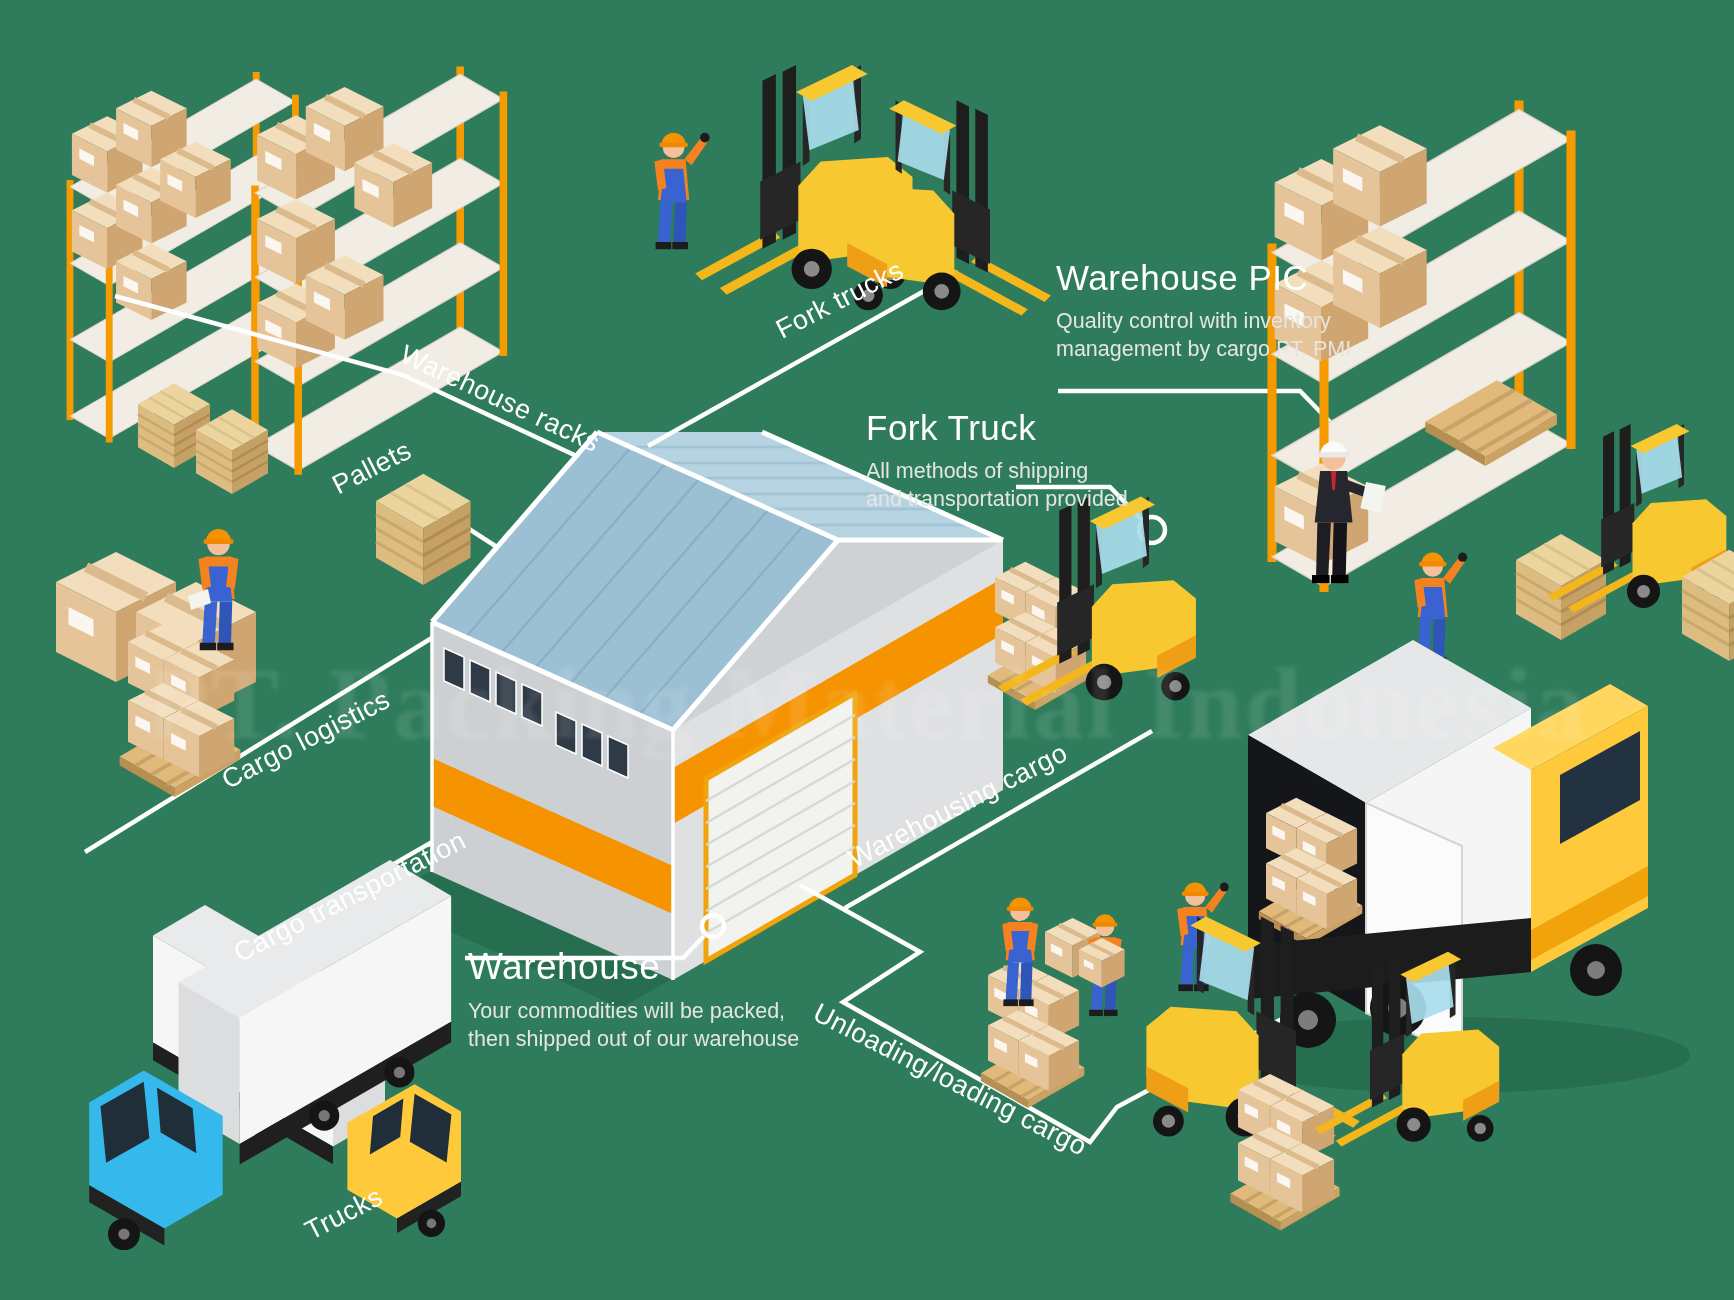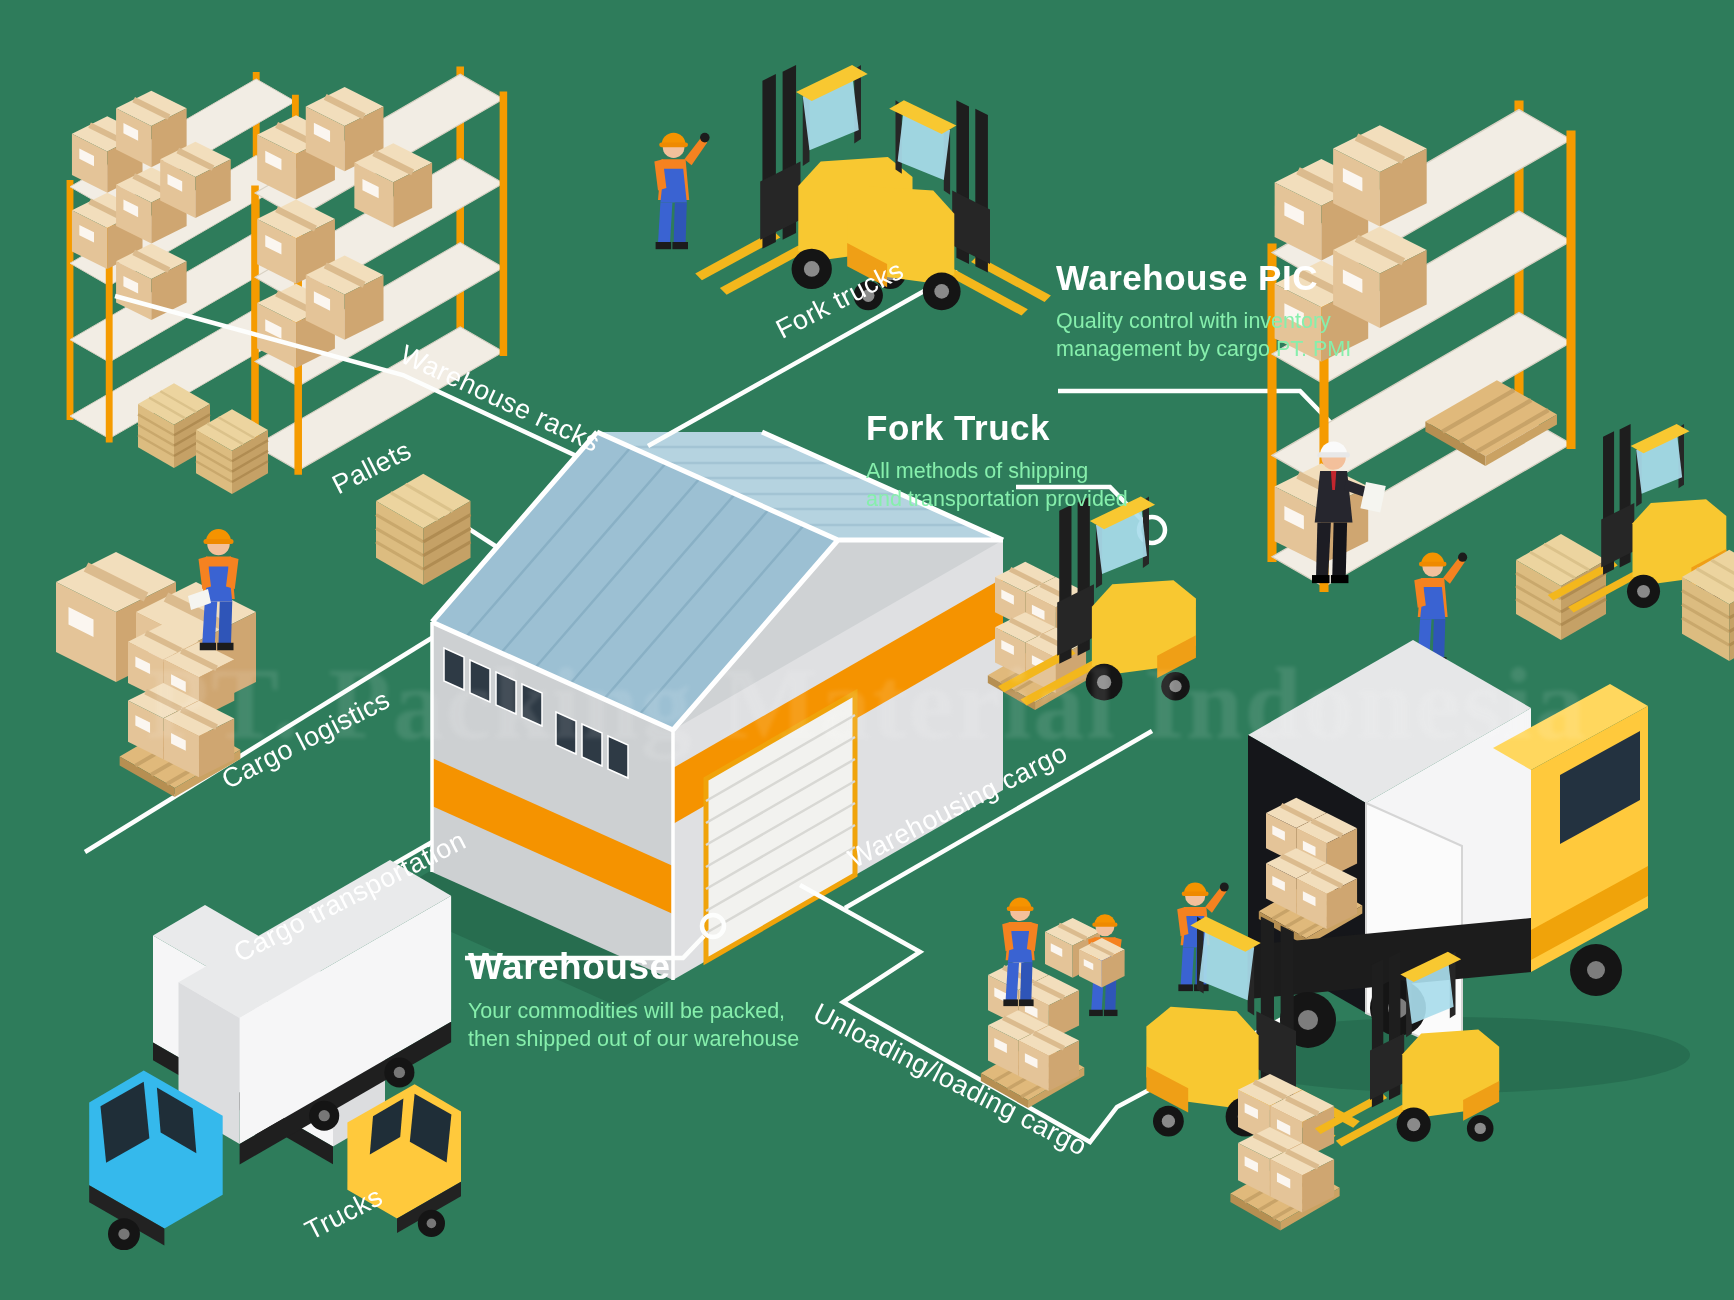--- a/index.html
+++ b/index.html
@@ -1,22 +1,22 @@
 <!DOCTYPE html>
 <html><head>
 <meta charset="utf-8">
 <style>
   html,body{margin:0;padding:0;background:#2e7c5b;}
   .scene{position:relative;width:1734px;height:1300px;background:#2e7c5b;overflow:hidden;
          font-family:"Liberation Sans",sans-serif;}
   .scene svg{position:absolute;left:0;top:0;}
   .iso-label{position:absolute;color:#ffffff;font-size:27px;white-space:nowrap;letter-spacing:.5px;}
   .callout{position:absolute;color:#ffffff;}
-  .callout-title{font-size:35px;font-weight:700;letter-spacing:.5px;}
-  .callout-desc{font-size:21.5px;line-height:1.32;color:#86efac;margin-top:9px;}
+  .callout-title{font-size:35px;font-weight:400;letter-spacing:.5px;}
+  .callout-desc{font-size:21.5px;line-height:1.32;color:#e5e5e5;margin-top:9px;}
   .watermark{position:absolute;left:50%;top:645px;transform:translateX(-50%);
              font-family:"Liberation Serif",serif;font-weight:bold;font-size:102px;
              color:#ffffff;opacity:.10;filter:blur(2px);white-space:nowrap;letter-spacing:2px;}
 </style>
 </head>
 <body>
 
 <div class="scene">
 
 <svg width="1734" height="1300" viewBox="0 0 1734 1300">

